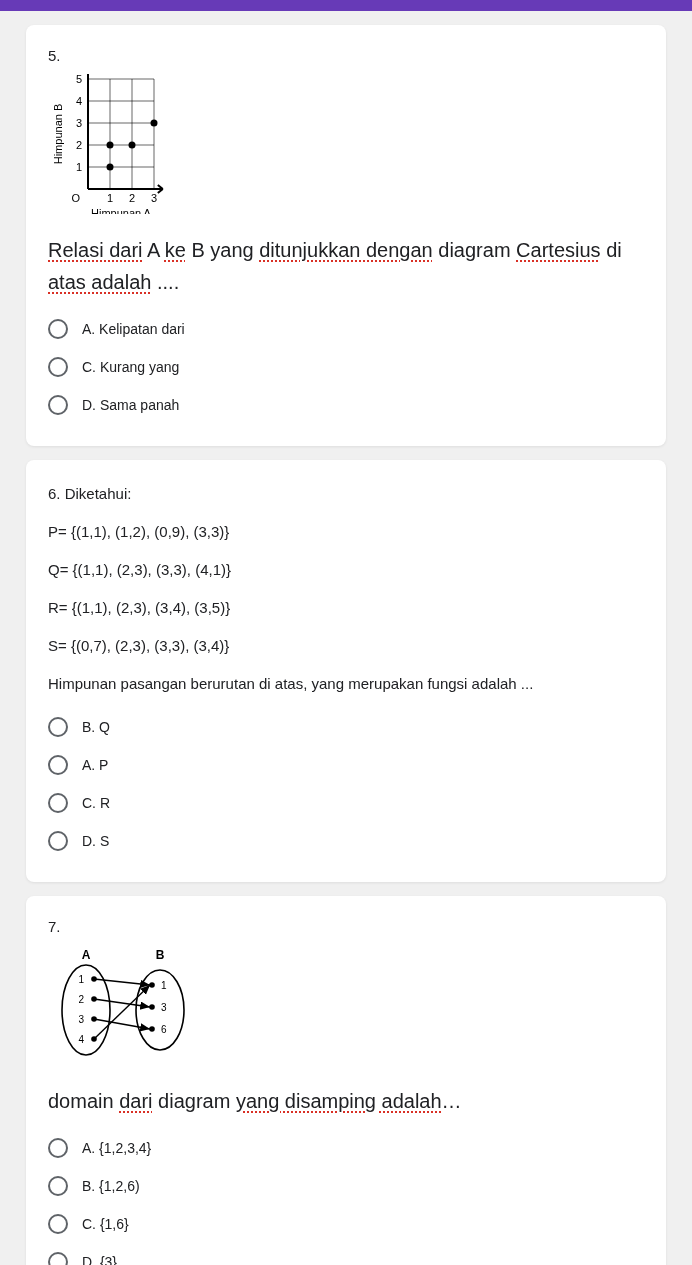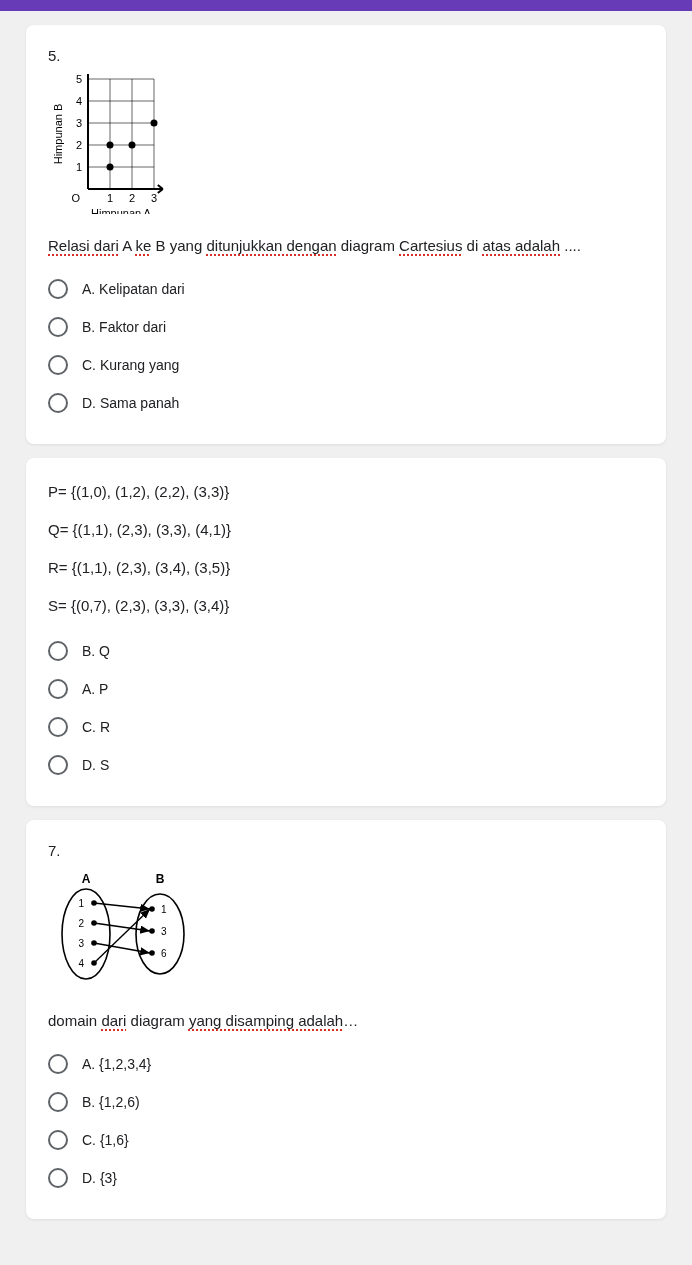--- a/index.html
+++ b/index.html
@@ -18,21 +18,21 @@
       margin: 14px 26px;
       padding: 22px;
       box-shadow: 0 1px 3px rgba(0,0,0,0.08);
     }
     .qnum {
       font-size: 15px;
       margin-bottom: 10px;
       color: #202124;
     }
     .qtext {
-      font-size: 15px;
+      font-size: 20px;
       line-height: 1.6;
       margin-bottom: 6px;
       color: #202124;
     }
     .prompt-underline {
       text-decoration: underline;
       text-decoration-style: dotted;
       text-decoration-color: #d93025;
       text-decoration-thickness: 2px;
       text-underline-offset: 3px;
@@ -109,39 +109,37 @@
     </svg>
   </div>
   <div class="qtext" id="q5-prompt"><span class="prompt-underline">Relasi dari</span><span> A </span><span class="prompt-underline">ke</span><span> B yang </span><span class="prompt-underline">ditunjukkan dengan</span><span> diagram </span><span class="prompt-underline">Cartesius</span><span> di </span><span class="prompt-underline">atas adalah</span><span> ....</span></div>
   <div class="options" id="q5-options">
       <div class="option">
         <span class="radio"></span>
         <span class="option-label">A. Kelipatan dari</span>
       </div>
       <div class="option">
         <span class="radio"></span>
-        <span class="option-label">B. Faktor dari</span>
-      </div>
-      <div class="option">
-        <span class="radio"></span>
         <span class="option-label">C. Kurang yang</span>
       </div>
       <div class="option">
         <span class="radio"></span>
         <span class="option-label">D. Sama panah</span>
       </div>
     </div>
 </div>
 
 <div class="card">
   <div class="body-lines" id="q6-body">
-      <p>P= {(1,0), (1,2), (2,2), (3,3)}</p>
+      <p>6. Diketahui:</p>
+      <p>P= {(1,1), (1,2), (0,9), (3,3)}</p>
       <p>Q= {(1,1), (2,3), (3,3), (4,1)}</p>
       <p>R= {(1,1), (2,3), (3,4), (3,5)}</p>
       <p>S= {(0,7), (2,3), (3,3), (3,4)}</p>
+      <p style="margin-bottom: 6px;">Himpunan pasangan berurutan di atas, yang merupakan fungsi adalah ...</p>
     </div>
   <div class="options" id="q6-options">
       <div class="option">
         <span class="radio"></span>
         <span class="option-label">B. Q</span>
       </div>
       <div class="option">
         <span class="radio"></span>
         <span class="option-label">A. P</span>
       </div>

